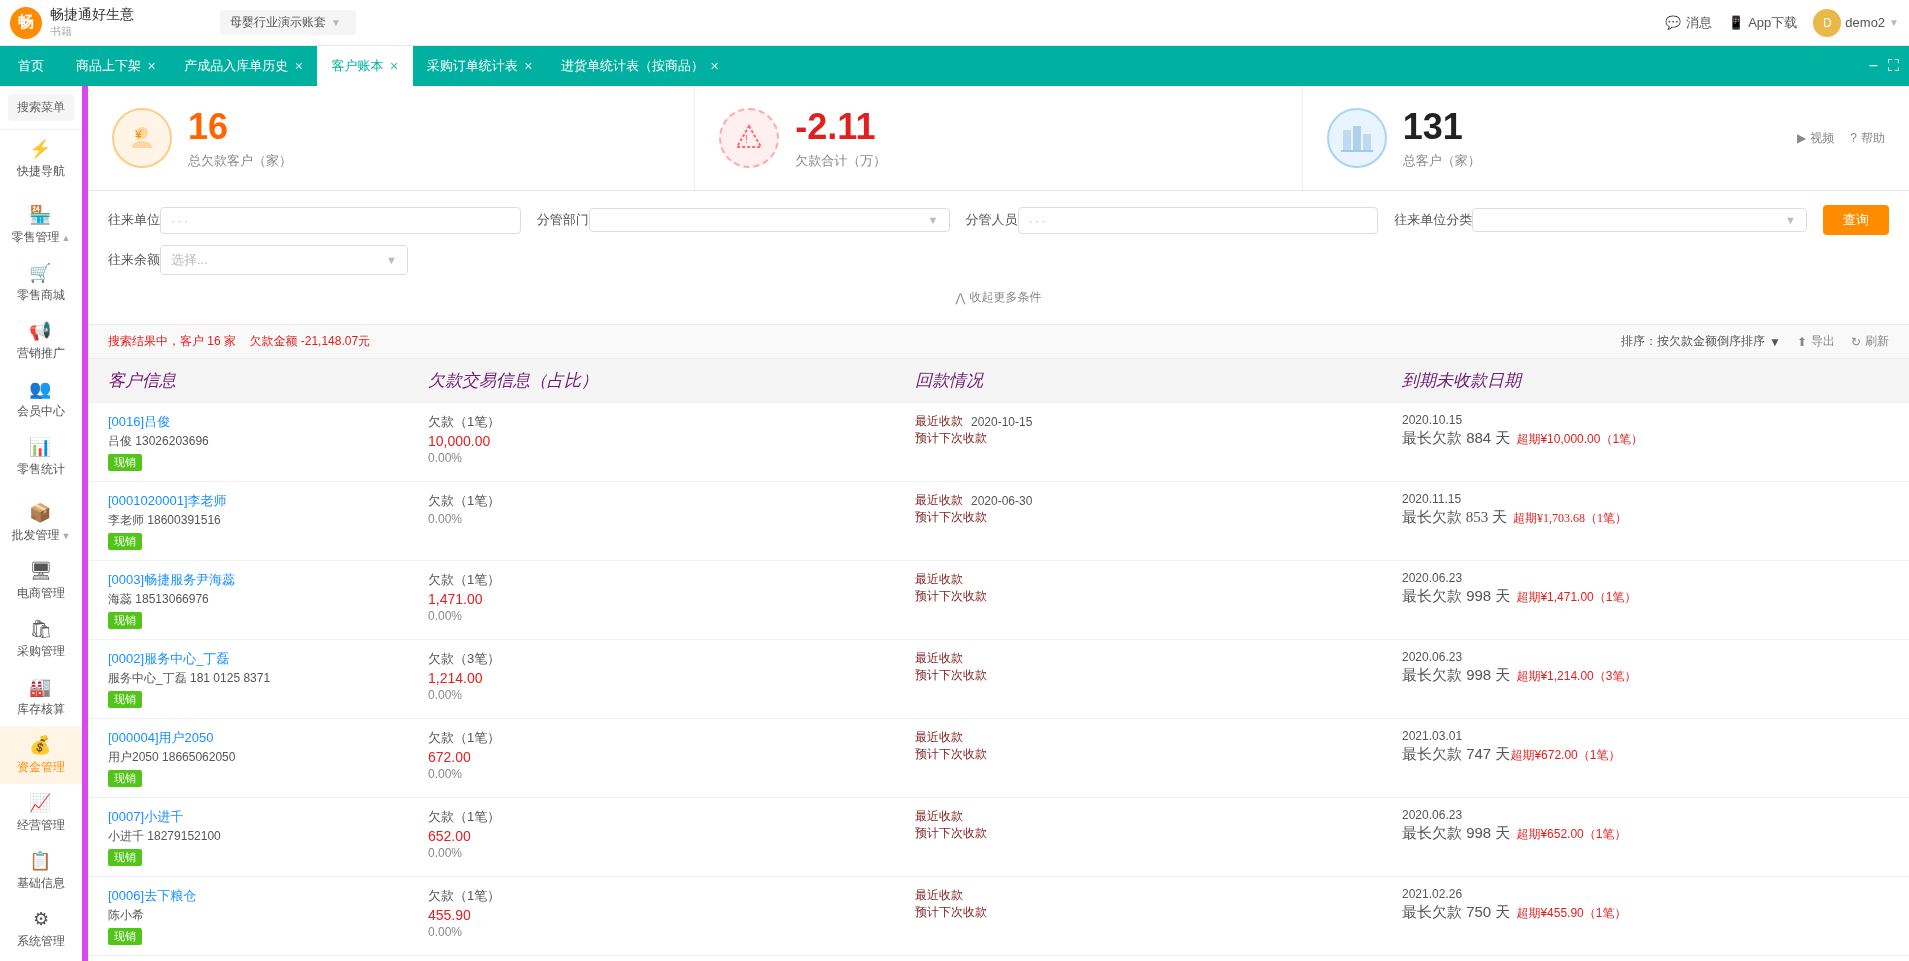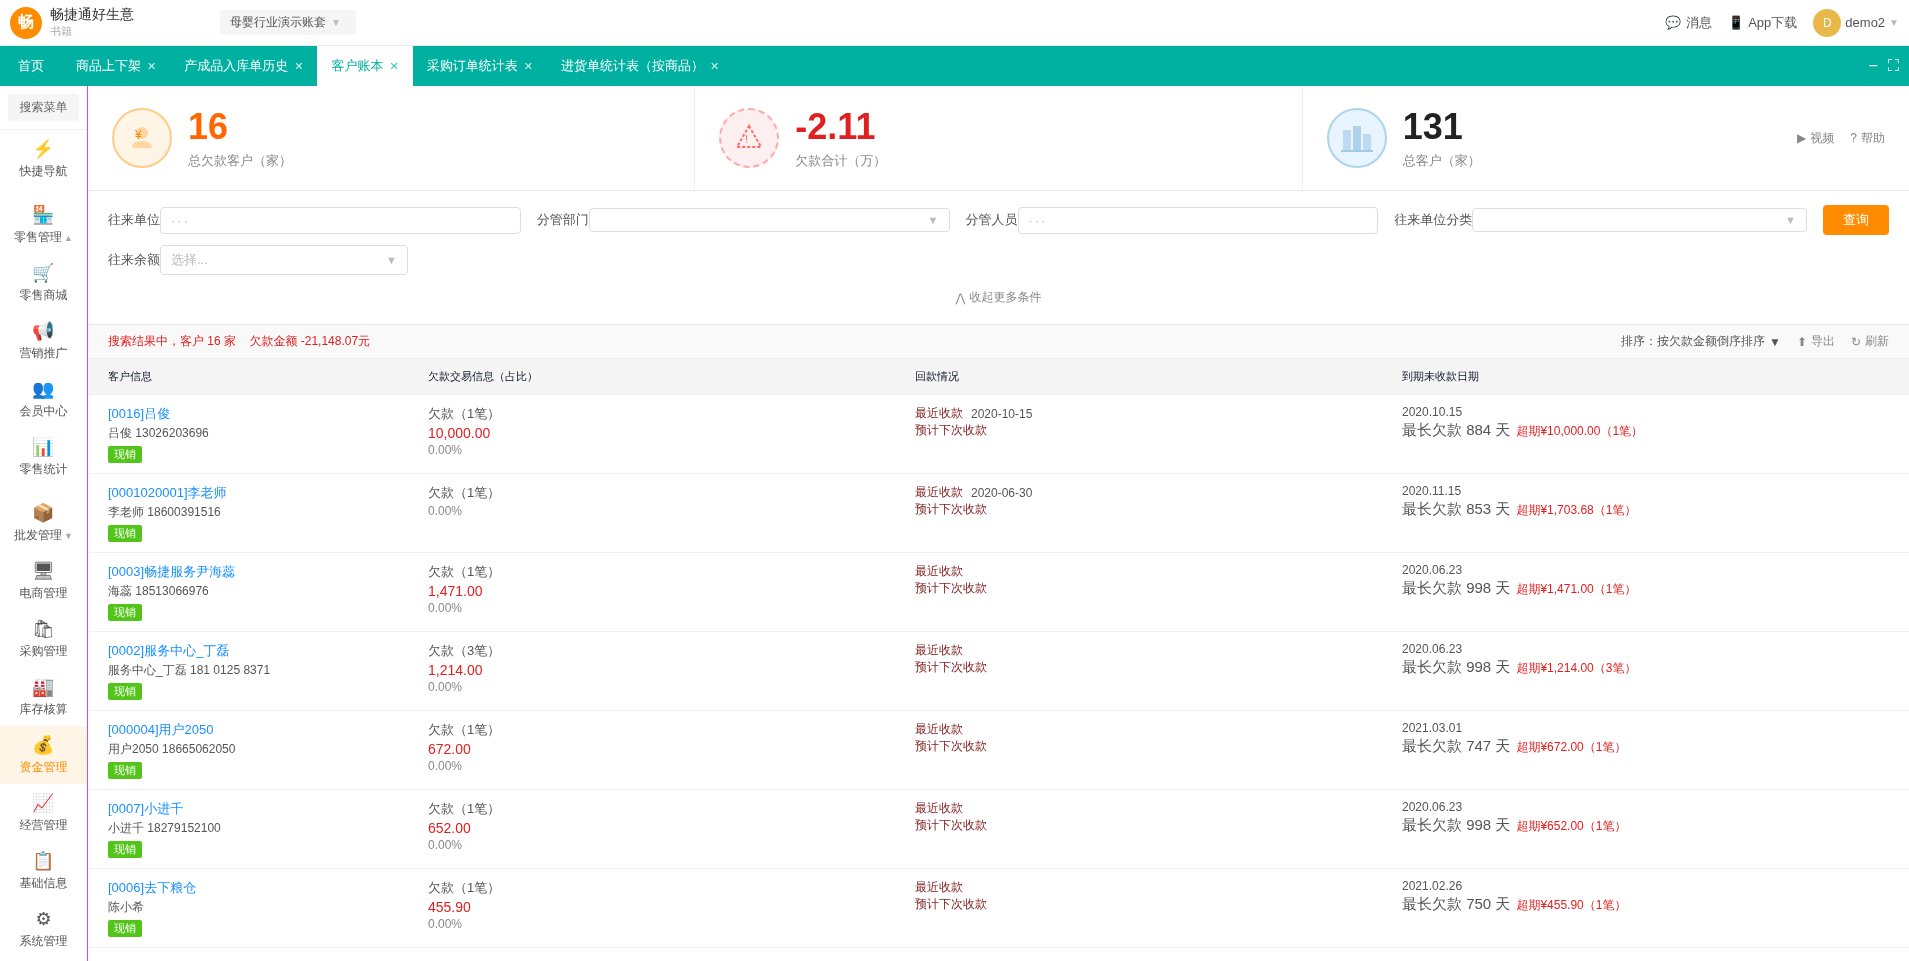--- a/index.html
+++ b/index.html
@@ -21,21 +21,21 @@
     .nav-tabs { display: flex; align-items: center; background: #00b0a0; height: 40px; padding: 0 0 0 0; flex-shrink: 0; }
     .nav-tab { display: flex; align-items: center; padding: 0 14px; height: 100%; color: #fff; cursor: pointer; font-size: 13px; white-space: nowrap; position: relative; }
     .nav-tab.active { background: #fff; color: #00b0a0; font-weight: 500; }
     .nav-tab.first { padding: 0 18px; }
     .nav-tab .close-btn { margin-left: 6px; font-size: 11px; opacity: 0.8; }
     .nav-right { margin-left: auto; display: flex; align-items: center; padding-right: 10px; gap: 10px; }
     .nav-action-btn { color: #fff; cursor: pointer; font-size: 16px; }
 
     
     .main-area { display: flex; flex: 1; overflow: hidden; }
-    .sidebar { width: 88px; background: #fff; border-right: 1px solid #d946ef; display: flex; flex-direction: column; flex-shrink: 0; overflow-y: auto; }
+    .sidebar { width: 88px; background: #fff; border-right: 6px solid #d946ef; display: flex; flex-direction: column; flex-shrink: 0; overflow-y: auto; }
     .sidebar-search { padding: 8px; border-bottom: 1px solid #eee; }
     .sidebar-search-btn { width: 100%; background: #f5f5f5; border: none; border-radius: 4px; padding: 5px; color: #666; cursor: pointer; font-size: 12px; }
     .sidebar-item { display: flex; flex-direction: column; align-items: center; padding: 8px 4px; cursor: pointer; color: #555; font-size: 12px; text-align: center; }
     .sidebar-item.active { color: #ff8c00; background: #fff5e6; }
     .sidebar-item-icon { font-size: 18px; margin-bottom: 3px; }
     .sidebar-divider { height: 1px; background: #eee; margin: 4px 8px; }
 
     
     .content-area { flex: 1; overflow-y: auto; overflow-x: hidden; background: #f0f2f5; }
     .content-inner { padding: 0; }
@@ -73,21 +73,21 @@
     
     .results-bar { display: flex; align-items: center; padding: 8px 20px; background: #f9f9f9; border-bottom: 1px solid #eee; }
     .results-text { font-size: 12px; color: #555; }
     .results-text span { color: #e02020; }
     .results-actions { margin-left: auto; display: flex; align-items: center; gap: 16px; }
     .sort-select { font-size: 12px; color: #555; cursor: pointer; display: flex; align-items: center; gap: 4px; }
     .action-link { font-size: 12px; color: #888; cursor: pointer; display: flex; align-items: center; gap: 4px; }
 
     
     .data-table { width: 100%; background: #fff; }
-    .table-header { display: grid; grid-template-columns: 320px 1fr 1fr 1fr; padding: 10px 20px; background: #f5f5f5; border-bottom: 1px solid #eee; font-size: 11px; color: #0f172a; font-weight: 500; }
+    .table-header { display: grid; grid-template-columns: 320px 1fr 1fr 1fr; padding: 10px 20px; background: #f5f5f5; border-bottom: 1px solid #eee; font-size: 17px; color: #701a75; font-weight: 500; font-style: italic; }
     .table-row { display: grid; grid-template-columns: 320px 1fr 1fr 1fr; padding: 10px 20px; border-bottom: 1px solid #f0f0f0; align-items: start; background: #fff; }
     .customer-name { color: #1890ff; font-size: 13px; cursor: pointer; }
     .customer-contact { color: #555; font-size: 12px; margin-top: 2px; }
     .tag { display: inline-block; background: #52c41a; color: #fff; font-size: 11px; padding: 1px 6px; border-radius: 2px; margin-top: 4px; }
     .debt-info { }
     .debt-count { color: #555; font-size: 13px; }
     .debt-amount { color: #e02020; font-size: 14px; font-weight: 500; margin-top: 2px; }
     .debt-percent { color: #888; font-size: 12px; margin-top: 2px; }
     .collection-info { }
     .collection-date { color: #555; font-size: 12px; }
@@ -412,21 +412,21 @@
             </div>
             <div class="collection-info">
               <div style="display:flex;gap:8px;align-items:center;">
                 <span class="collection-label">最近收款</span>
                 <span class="collection-date">2020-06-30</span>
               </div>
               <div class="collection-label">预计下次收款</div>
             </div>
             <div class="due-date-info">
               <div class="due-date">2020.11.15</div>
-              <div style="display:flex;gap:6px;align-items:center;margin-top:2px;">
+              <div style="display:flex;gap:6px;align-items:center;margin-top:2px;font-family:Liberation Serif, serif;">
                 <span class="overdue-days">最长欠款 853 天</span>
                 <span class="overdue-text">超期¥1,703.68（1笔）</span>
               </div>
             </div>
           </div>
 
           <div class="table-row">
             <div class="customer-info">
               <div class="customer-name">[0003]畅捷服务尹海蕊</div>
               <div class="customer-contact">海蕊  18513066976</div>
@@ -493,21 +493,21 @@
             </div>
             <div class="collection-info">
               <div style="display:flex;gap:8px;align-items:center;">
                 <span class="collection-label">最近收款</span>
                 <span class="collection-date"></span>
               </div>
               <div class="collection-label">预计下次收款</div>
             </div>
             <div class="due-date-info">
               <div class="due-date">2021.03.01</div>
-              <div style="display:flex;gap:6px;align-items:center;margin-top:2px;">
+              <div style="display:flex;align-items:center;margin-top:2px;">
                 <span class="overdue-days">最长欠款 747 天</span>
                 <span class="overdue-text">超期¥672.00（1笔）</span>
               </div>
             </div>
           </div>
 
           <div class="table-row">
             <div class="customer-info">
               <div class="customer-name">[0007]小进千</div>
               <div class="customer-contact">小进千  18279152100</div>

